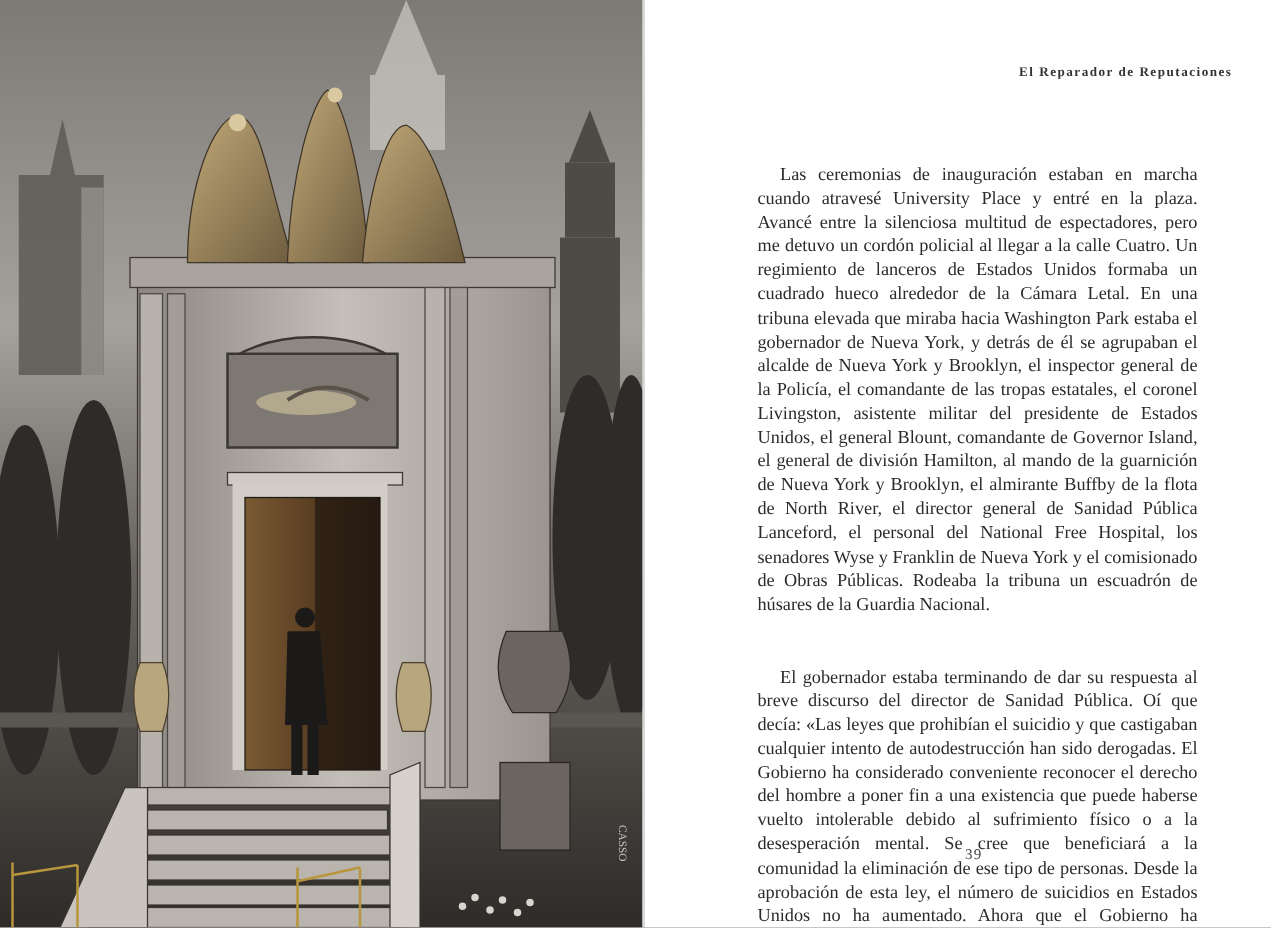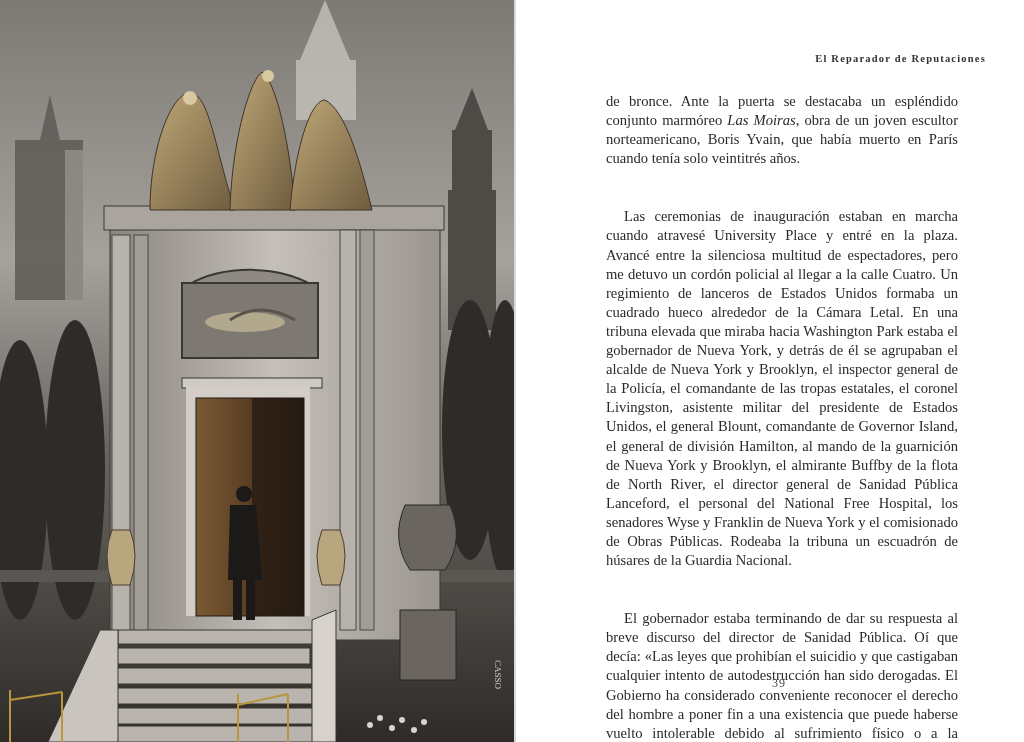--- a/index.html
+++ b/index.html
@@ -155,21 +155,20 @@
       <text x="498" y="660" font-family="Liberation Serif, serif" font-size="9" fill="#ccc" writing-mode="tb">CASSO</text>
     </svg>
   </div>
 
   <div class="divider"></div>
 
   <div class="right-page">
     <div class="running-head">El Reparador de Reputaciones</div>
 
     <div class="body-text">
-      <p><span>de bronce. Ante la puerta se destacaba un espléndido conjunto marmóreo </span><em>Las Moiras</em><span>, obra de un joven escultor norteamericano, Boris Yvain, que había muerto en París cuando tenía solo veintitrés años.</span></p>
       <p class="indent">Las ceremonias de inauguración estaban en marcha cuando atravesé University Place y entré en la plaza. Avancé entre la silenciosa multitud de espectadores, pero me detuvo un cordón policial al llegar a la calle Cuatro. Un regimiento de lanceros de Estados Unidos formaba un cuadrado hueco alrededor de la Cámara Letal. En una tribuna elevada que miraba hacia Washington Park estaba el gobernador de Nueva York, y detrás de él se agrupaban el alcalde de Nueva York y Brooklyn, el inspector general de la Policía, el comandante de las tropas estatales, el coronel Livingston, asistente militar del presidente de Estados Unidos, el general Blount, comandante de Governor Island, el general de división Hamilton, al mando de la guarnición de Nueva York y Brooklyn, el almirante Buffby de la flota de North River, el director general de Sanidad Pública Lanceford, el personal del National Free Hospital, los senadores Wyse y Franklin de Nueva York y el comisionado de Obras Públicas. Rodeaba la tribuna un escuadrón de húsares de la Guardia Nacional.</p>
       <p class="indent">El gobernador estaba terminando de dar su respuesta al breve discurso del director de Sanidad Pública. Oí que decía: «Las leyes que prohibían el suicidio y que castigaban cualquier intento de autodestrucción han sido derogadas. El Gobierno ha considerado conveniente reconocer el derecho del hombre a poner fin a una existencia que puede haberse vuelto intolerable debido al sufrimiento físico o a la desesperación mental. Se cree que beneficiará a la comunidad la eliminación de ese tipo de personas. Desde la aprobación de esta ley, el número de suicidios en Estados Unidos no ha aumentado. Ahora que el Gobierno ha decidido instalar una Cámara Letal en cada ciudad, pueblo y aldea del país,</p>
     </div>
 
     <div class="folio">39</div>
   </div>
 
 </div>
 
 </body></html>

